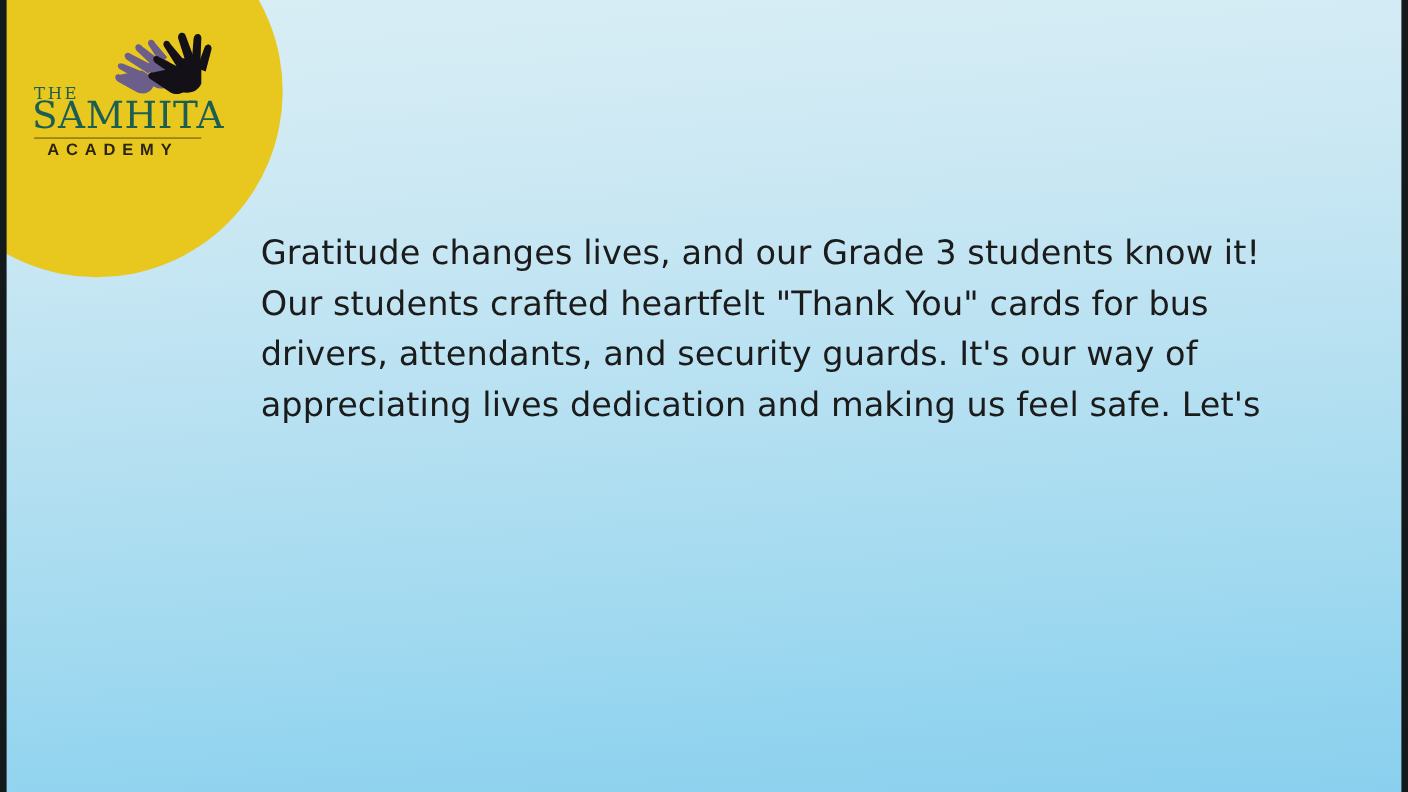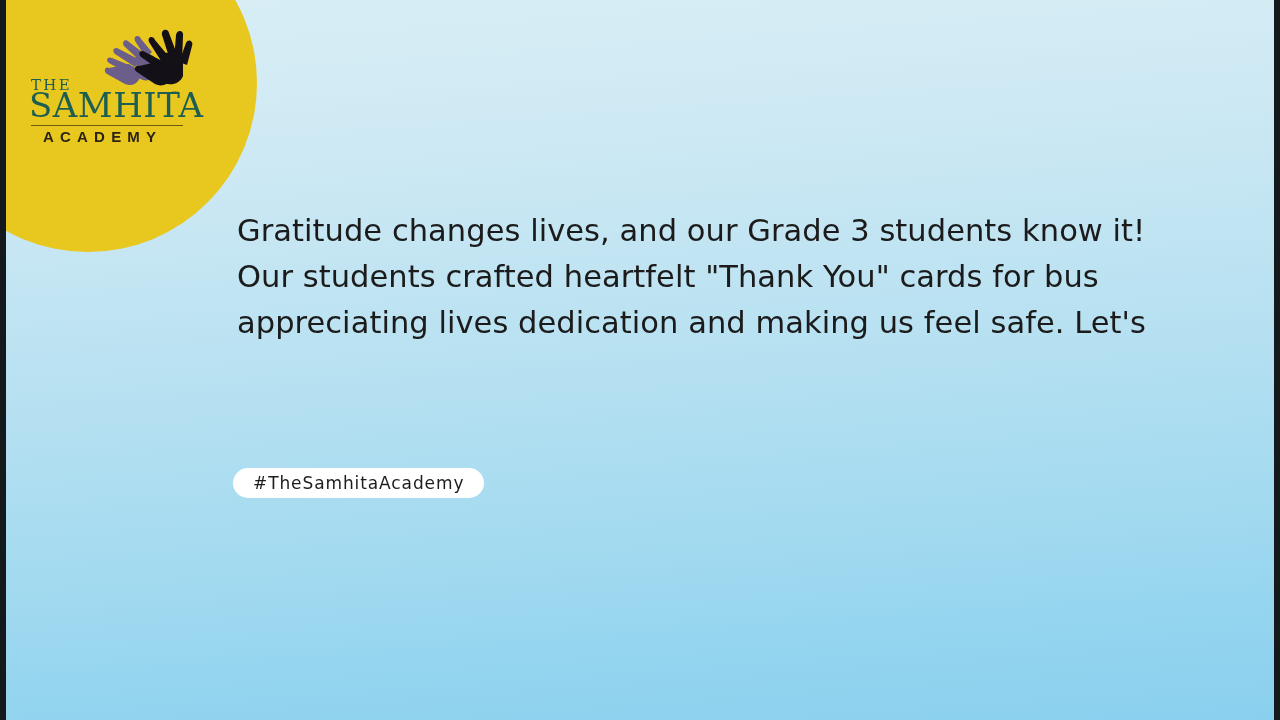--- a/index.html
+++ b/index.html
@@ -196,25 +196,23 @@
       <div class="logo-the">THE</div>
       <div class="logo-samhita">SAMHITA</div>
       <div class="logo-tm">™</div>
       <div class="logo-rule"></div>
       <div class="logo-academy">ACADEMY</div>
     </div>
 
     <div class="caption">
       <span class="ln">Gratitude changes lives, and our Grade 3 students know it!</span>
       <span class="ln">Our students crafted heartfelt "Thank You" cards for bus</span>
+      <span class="ln">drivers, attendants, and security guards. It's our way of</span>
       <span class="ln">appreciating lives dedication and making us feel safe. Let's</span>
     </div>
 
-    <div class="hashtag-pill">
-      <span class="hashtag-text">#TheSamhitaAcademy</span>
-    </div>
 
   </div>
 
   <div class="letterbox left"></div>
   <div class="letterbox right"></div>
 
 </div>
 
 </body></html>

